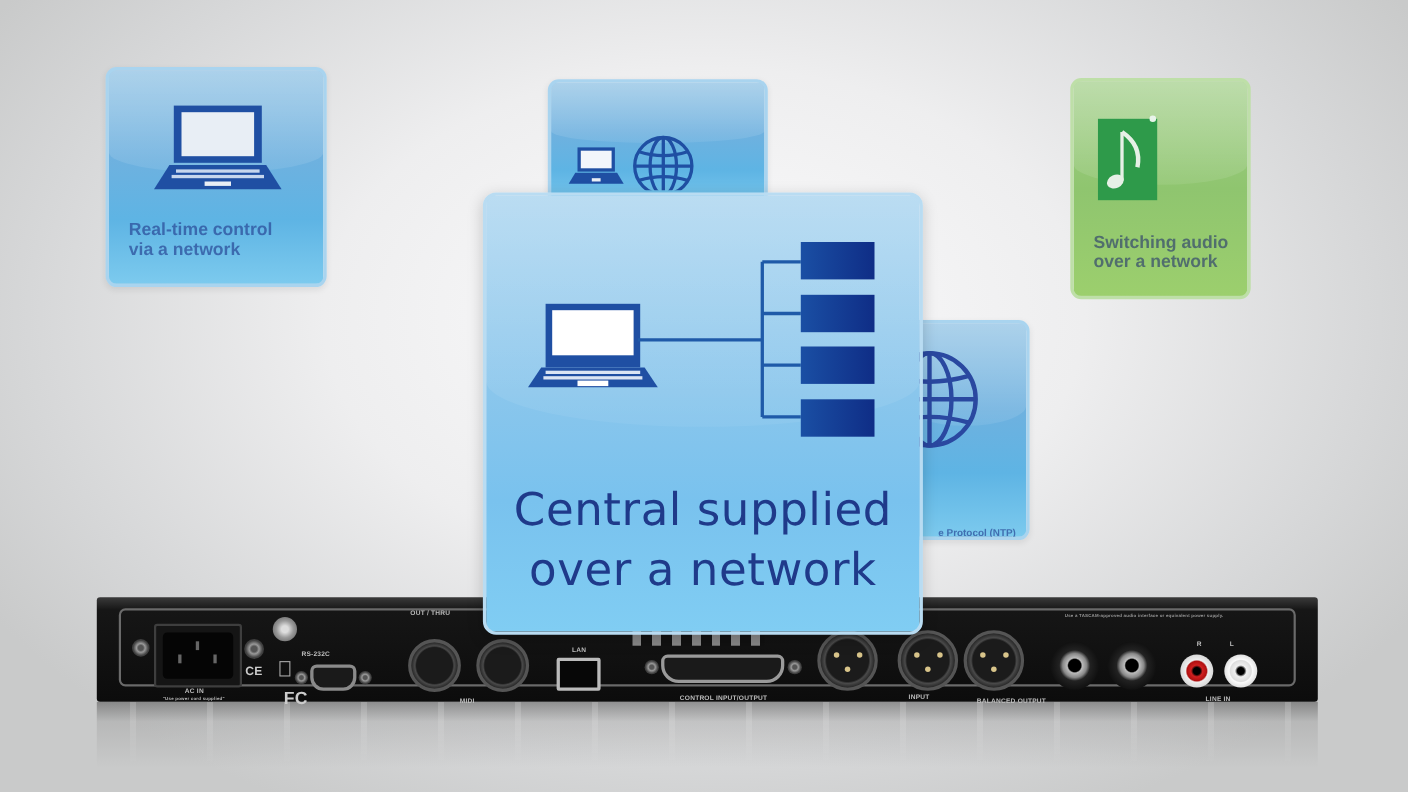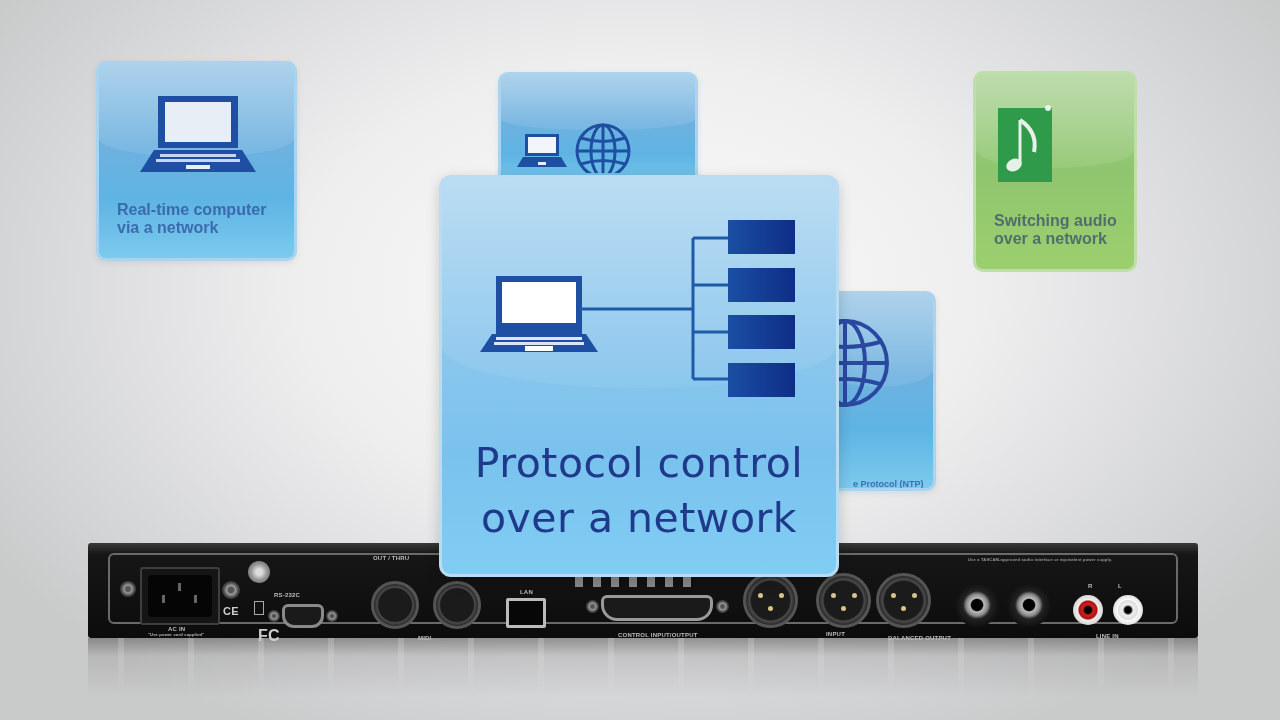--- a/index.html
+++ b/index.html
@@ -109,21 +109,21 @@
     <rect x="22" y="2" width="80" height="52" fill="#1f4fa3"></rect>
     <rect x="29" y="8" width="66" height="40" fill="#e8eef5"></rect>
     <polygon points="18,56 106,56 120,78 4,78" fill="#1f4fa3"></polygon>
     <g fill="#c6d6ee">
       <rect x="24" y="60" width="76" height="3"></rect>
         <rect x="20" y="65" width="84" height="3"></rect>
     </g>
     <rect x="50" y="71" width="24" height="4" fill="#e8eef5"></rect>
   </svg>
   <div class="card-label">
-    <div>Real-time computer</div>
+    <div>Real-time control</div>
     <div>via a network</div>
   </div>
 </div>
 
 <div class="card card-blue" id="card-web">
   <div class="gloss"></div>
   <svg class="icon" style="left:15px;top:58px" width="52" height="36" viewBox="0 0 52 36">
     <rect x="9" y="1" width="34" height="22" fill="#1f4fa3"></rect>
     <rect x="12" y="4" width="28" height="16" fill="#f2f6fb"></rect>
     <polygon points="7,24 45,24 51,34 1,34" fill="#1f4fa3"></polygon>
@@ -270,16 +270,16 @@
       </linearGradient>
     </defs>
     <g fill="url(#boxg)">
       <rect x="148" y="2" width="67" height="34"></rect>
       <rect x="148" y="50" width="67" height="34"></rect>
       <rect x="148" y="97" width="67" height="34"></rect>
       <rect x="148" y="145" width="67" height="34"></rect>
     </g>
   </svg>
   <div class="main-title">
-    <div>Protocol control</div>
+    <div>Central supplied</div>
     <div>over a network</div>
   </div>
 </div>
 
 </body></html>

